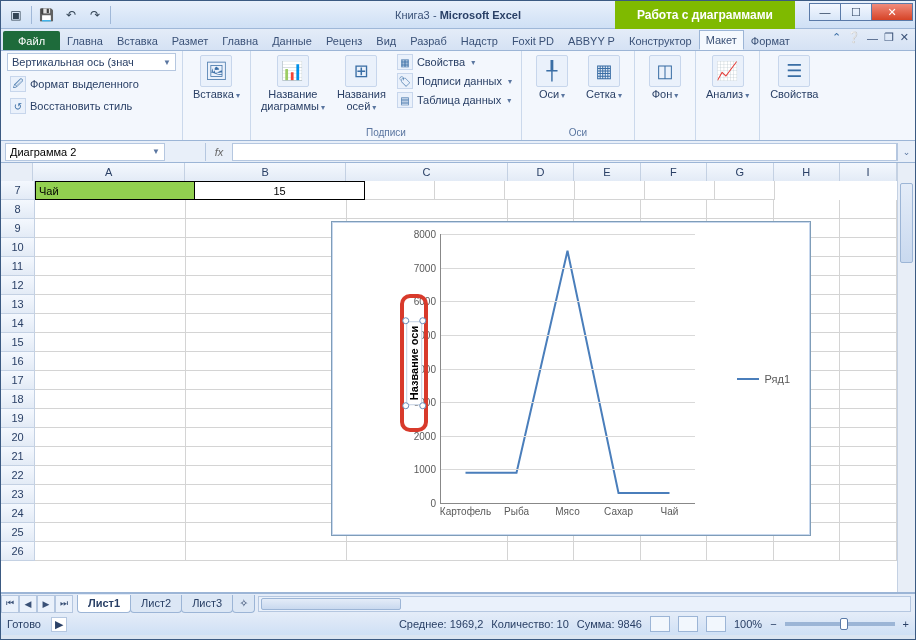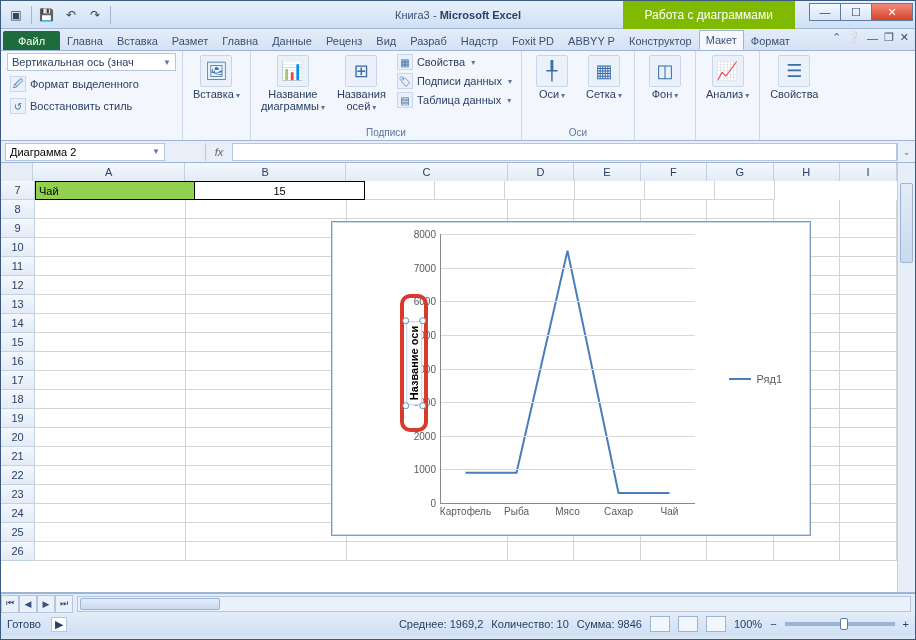--- a/index.html
+++ b/index.html
@@ -5,21 +5,21 @@
   * { box-sizing: border-box; margin: 0; padding: 0; font-family: "Segoe UI", Tahoma, sans-serif; font-size: 11px; }
   body { width: 916px; height: 640px; overflow: hidden; background: #dbe5f1; border: 1px solid #3b5a82; position: relative; }
 
   
   .titlebar { height: 28px; background: linear-gradient(#e8f0fb,#cfe0f5); display: flex; align-items: center; border-bottom: 1px solid #9fb8d8; position: relative; }
   .qat { display:flex; gap:2px; padding:0 4px; align-items:center; }
   .qat .btn { width:22px; height:20px; border:1px solid transparent; display:flex; align-items:center; justify-content:center; font-size:12px; color:#345; }
   .qat .sep { width:1px; height:18px; background:#a0b8d8; margin:0 2px;}
   .title-center { position:absolute; left:50%; transform:translateX(-50%); font-size:12px; color:#3a5177;}
   .title-center b { color:#2a4066; }
-  .chart-tools-tab { position:absolute; right:120px; top:0; height:28px; background:#7fba00; color:#fff; padding:0 22px; line-height:28px; font-size:12px;}
+  .chart-tools-tab { position:absolute; right:120px; top:0; height:28px; background:#7fba00; color:#fff; padding:0 22px; line-height:28px; font-size:12px;font-weight:bold;}
   .winbtns { position:absolute; right:2px; top:2px; display:flex; }
   .winbtn { width:32px; height:18px; border:1px solid #5a7aa8; background:linear-gradient(#f4f8ff,#d8e6f8); display:flex; align-items:center; justify-content:center; font-size:11px; color:#2a3e5c; margin-left:-1px;}
   .winbtn.close { background:linear-gradient(#f08b7b,#d64326); color:#fff; width:42px;}
 
   
   .tabs { height:22px; display:flex; align-items:flex-end; background:linear-gradient(#e4ecf8,#d5e2f4); border-bottom:1px solid #9cb5d6; padding-left:2px; position:relative;}
   .tab { padding:3px 6px 3px 6px; font-size:11px; color:#3a5177; border:1px solid transparent; border-bottom:none; cursor:default; white-space:nowrap; }
   .tab.file { background:#1e6b3b; color:#fff; padding:3px 14px; border-radius:2px 2px 0 0;}
   .tab.chart-ctx { color:#3a5177;}
   .tab.maket { background:#f5f9fe; border:1px solid #9cb5d6; border-bottom:1px solid #f5f9fe;}
@@ -60,21 +60,21 @@
   .vscroll { position:absolute; right:0; top:0; bottom:0; width:18px; background:#e8eef7; border-left:1px solid #c4d1e3;}
   .vscroll .thumb { position:absolute; top:20px; left:2px; right:2px; height:80px; background:linear-gradient(#e4ecf8,#c9d9ef); border:1px solid #9cb5d6; border-radius:2px;}
 
   
   .chart-frame { position:absolute; left:330px; top:58px; width:480px; height:315px; background:#fff; border:1px solid #7f9db9; box-shadow:0 0 0 1px #c8d8ee inset;}
   .plot { position:absolute; left:108px; top:12px; right:115px; bottom:32px;}
   .gridline { position:absolute; left:0; right:0; border-top:1px solid #d9d9d9;}
   .ytick { position:absolute; right:100%; width:44px; text-align:right; font-size:10px; color:#595959; transform:translateY(-50%); padding-right:4px;}
   .xtick { position:absolute; top:100%; transform:translateX(-50%); font-size:10px; color:#595959; padding-top:3px; white-space:nowrap;}
   .linepath { position:absolute; inset:0;}
-  .legend { position:absolute; right:28px; top:50%; transform:translateY(-50%); display:flex; align-items:center; gap:6px; font-size:10px; color:#595959;justify-content:center;}
+  .legend { position:absolute; right:20px; top:50%; transform:translateY(-50%); display:flex; align-items:center; gap:6px; font-size:10px; color:#595959;justify-content:center;}
   .legend .swatch { width:22px; height:0; border-top:2px solid #4a7ebb;}
   .axis-title-box { position:absolute; left:68px; top:72px; width:28px; height:138px; border:4px solid #d83a2b; border-radius:10px; display:flex; align-items:center; justify-content:center;}
   .axis-title-inner { transform:rotate(-90deg); white-space:nowrap; font-size:11px; font-weight:bold; color:#000; background:#fff; border:1px solid #c4d1e3; padding:1px 4px; position:relative;}
   .sel-circle { position:absolute; width:7px; height:7px; border:1px solid #6b8db8; background:#fff; border-radius:50%;}
 
   
   .sheetbar { height:20px; background:#e4ecf8; display:flex; align-items:center; border-top:1px solid #9cb5d6;}
   .sheetnav { display:flex; }
   .sheetnav .nb { width:18px; height:18px; border:1px solid #b5c7e0; background:#eaf1fb; display:flex; align-items:center; justify-content:center; font-size:9px; color:#3a5177;}
   .sheettabs { display:flex; margin-left:4px;}
@@ -558,20 +558,26 @@
   </div>
 </div>
 
 <div class="sheetbar">
   <div class="sheetnav">
     <div class="nb">⏮</div>
     <div class="nb">◀</div>
     <div class="nb">▶</div>
     <div class="nb">⏭</div>
   </div>
+  <div class="sheettabs">
+    <div class="sheettab active">Лист1</div>
+    <div class="sheettab">Лист2</div>
+    <div class="sheettab">Лист3</div>
+    <div class="sheettab" style="padding:2px 6px;">✧</div>
+  </div>
   <div class="hscroll">
       <div class="thumb"></div>
     </div>
 </div>
 
 <div class="status">
   <div class="left">
     <span>Готово</span>
     <span style="border:1px solid #b5c7e0; padding:0 3px; background:#fff;">▶</span>
   </div>

